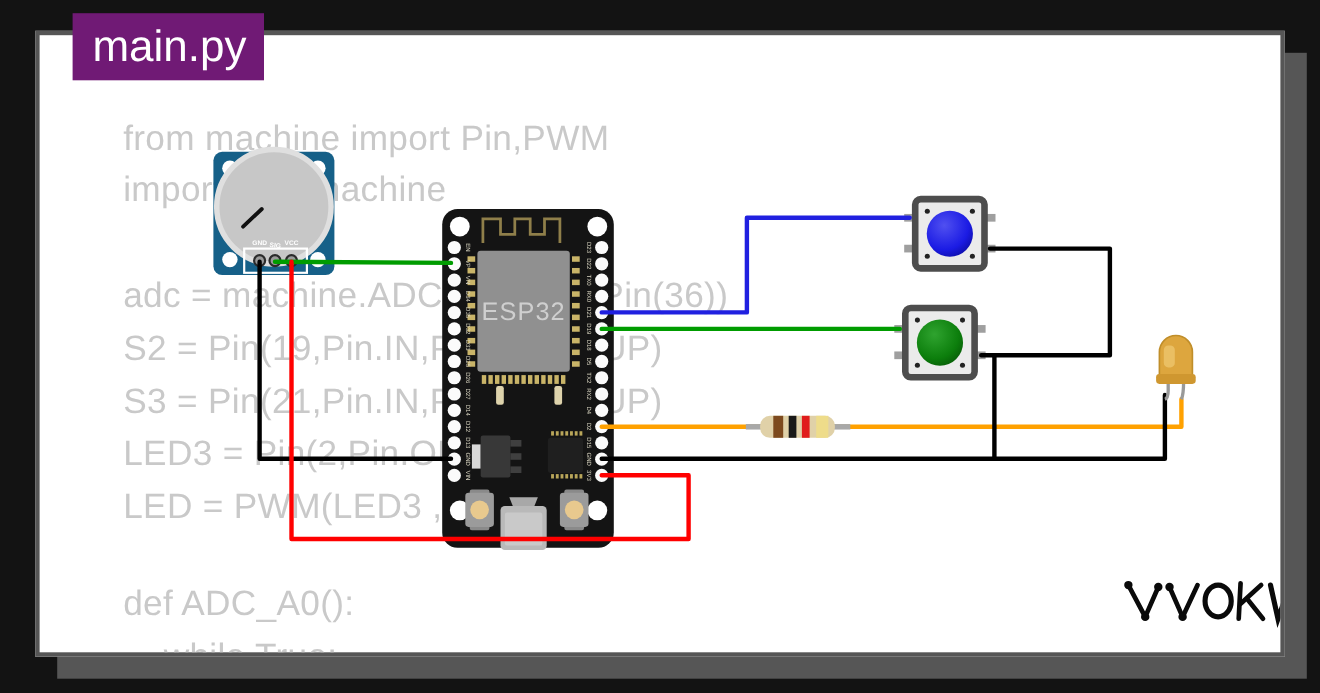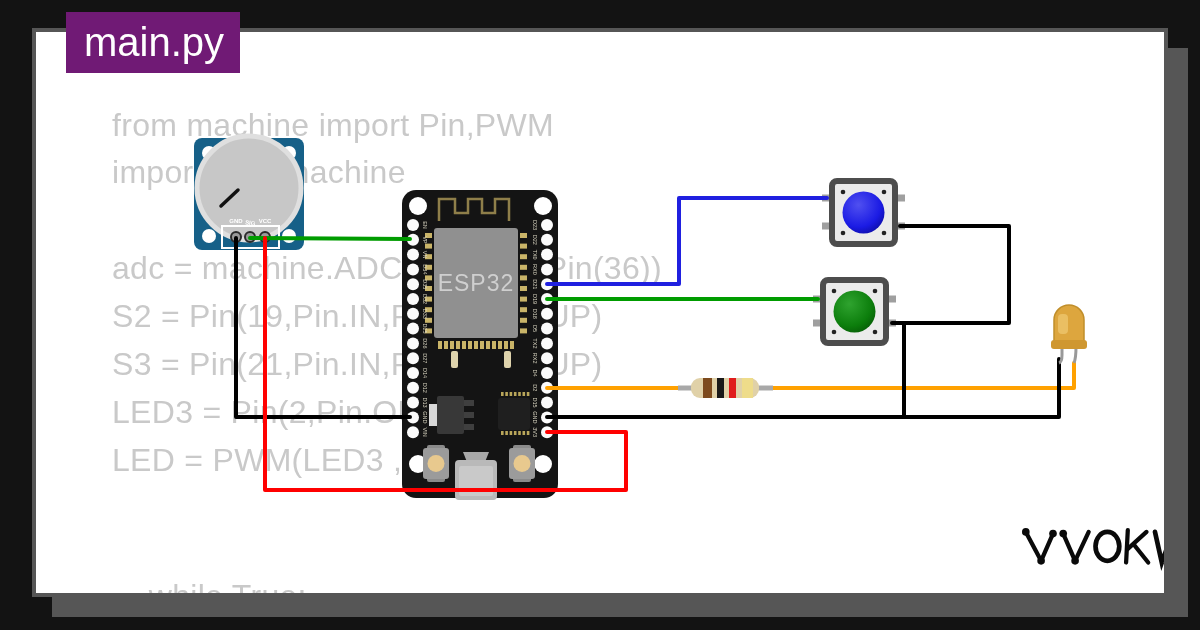--- a/index.html
+++ b/index.html
@@ -39,20 +39,21 @@
 <div class="canvas">
   <div class="stage">
 
     <div class="code-line" style="top:104px">from machine import Pin,PWM</div>
     <div class="code-line" style="top:151px">import time,machine</div>
     <div class="code-line" style="top:247px">adc = machine.ADC(machine.Pin(36))</div>
     <div class="code-line" style="top:295px">S2 = Pin(19,Pin.IN,Pin.PULL_UP)</div>
     <div class="code-line" style="top:343px">S3 = Pin(21,Pin.IN,Pin.PULL_UP)</div>
     <div class="code-line" style="top:391px">LED3 = Pin(2,Pin.OUT)</div>
     <div class="code-line" style="top:439px">LED = PWM(LED3 ,1000)</div>
+    <div class="code-line" style="top:527px">def ADC_A0():</div>
     <div class="code-line" style="top:575px">    while True:</div>
 
     <svg class="stage-svg" width="1200" height="630" viewBox="0 0 1200 630">
       <defs>
         <radialGradient id="capBlue" cx="38%" cy="32%" r="75%">
           <stop offset="0%" stop-color="#5050f0"></stop>
           <stop offset="70%" stop-color="#1b1be4"></stop>
           <stop offset="100%" stop-color="#0d0da8"></stop>
         </radialGradient>
         <radialGradient id="capGreen" cx="38%" cy="32%" r="75%">

